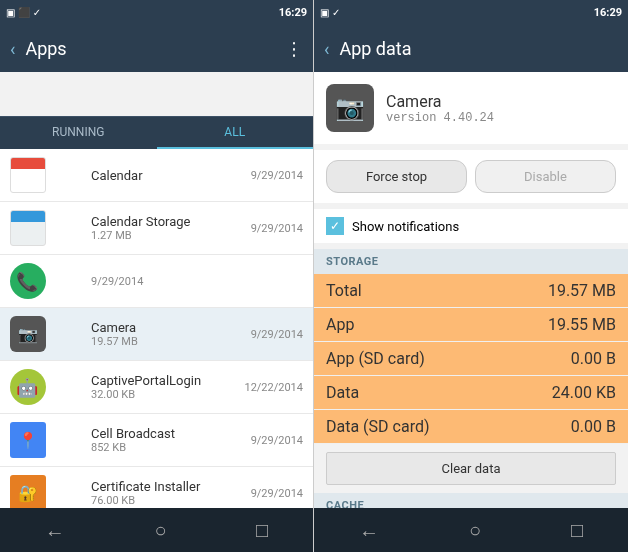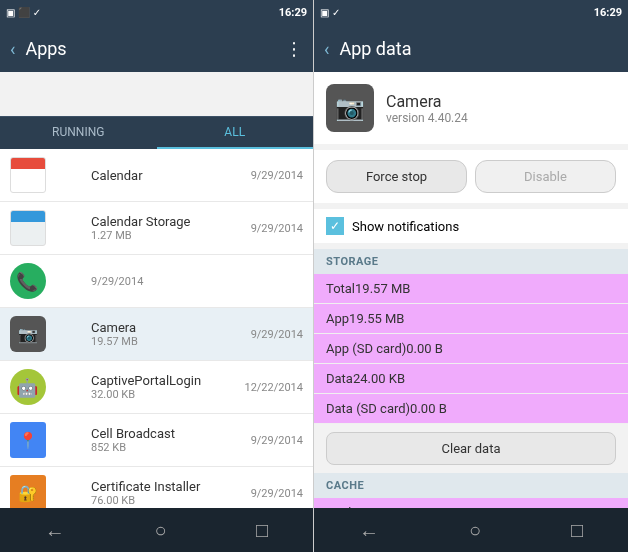--- a/index.html
+++ b/index.html
@@ -180,20 +180,21 @@
       height: 48px;
       margin-right: 12px;
     }
     .app-info-top-text .app-title {
       font-size: 16px;
       color: #333;
     }
     .app-info-top-text .app-version {
       font-size: 12px;
       color: #888;
+      font-family: Liberation Mono, monospace;
     }
     .action-buttons {
       display: flex;
       gap: 8px;
       padding: 10px 12px;
       background: #fff;
       margin-bottom: 6px;
     }
     .action-btn {
       flex: 1;
@@ -237,37 +238,37 @@
       background: #e0e8ed;
       padding: 6px 12px;
       font-size: 11px;
       color: #5a7a8a;
       font-weight: bold;
       letter-spacing: 0.5px;
       text-transform: uppercase;
     }
     .info-row {
       display: flex;
-      justify-content: flex-start;
+      justify-content: space-between;
       padding: 7px 12px;
-      background: #f0abfc;
+      background: #fdba74;
       border-bottom: 1px solid #f0f0f0;
-      font-size: 13px;
+      font-size: 16px;
       color: #333;
     }
     .info-row .label { color: #333; }
     .info-row .value { color: #333; }
     .clear-btn {
       display: block;
       margin: 8px 12px;
       padding: 8px 0;
       text-align: center;
       background: #e8e8e8;
       border: 1px solid #ccc;
-      border-radius: 8px;
+      border-radius: 2px;
       font-size: 13px;
       color: #333;
       cursor: pointer;
     }
 
     
     .icon-calendar {
       background: linear-gradient(to bottom, #e74c3c 33%, #fff 33%);
       border: 1px solid #ddd;
       border-radius: 3px;

